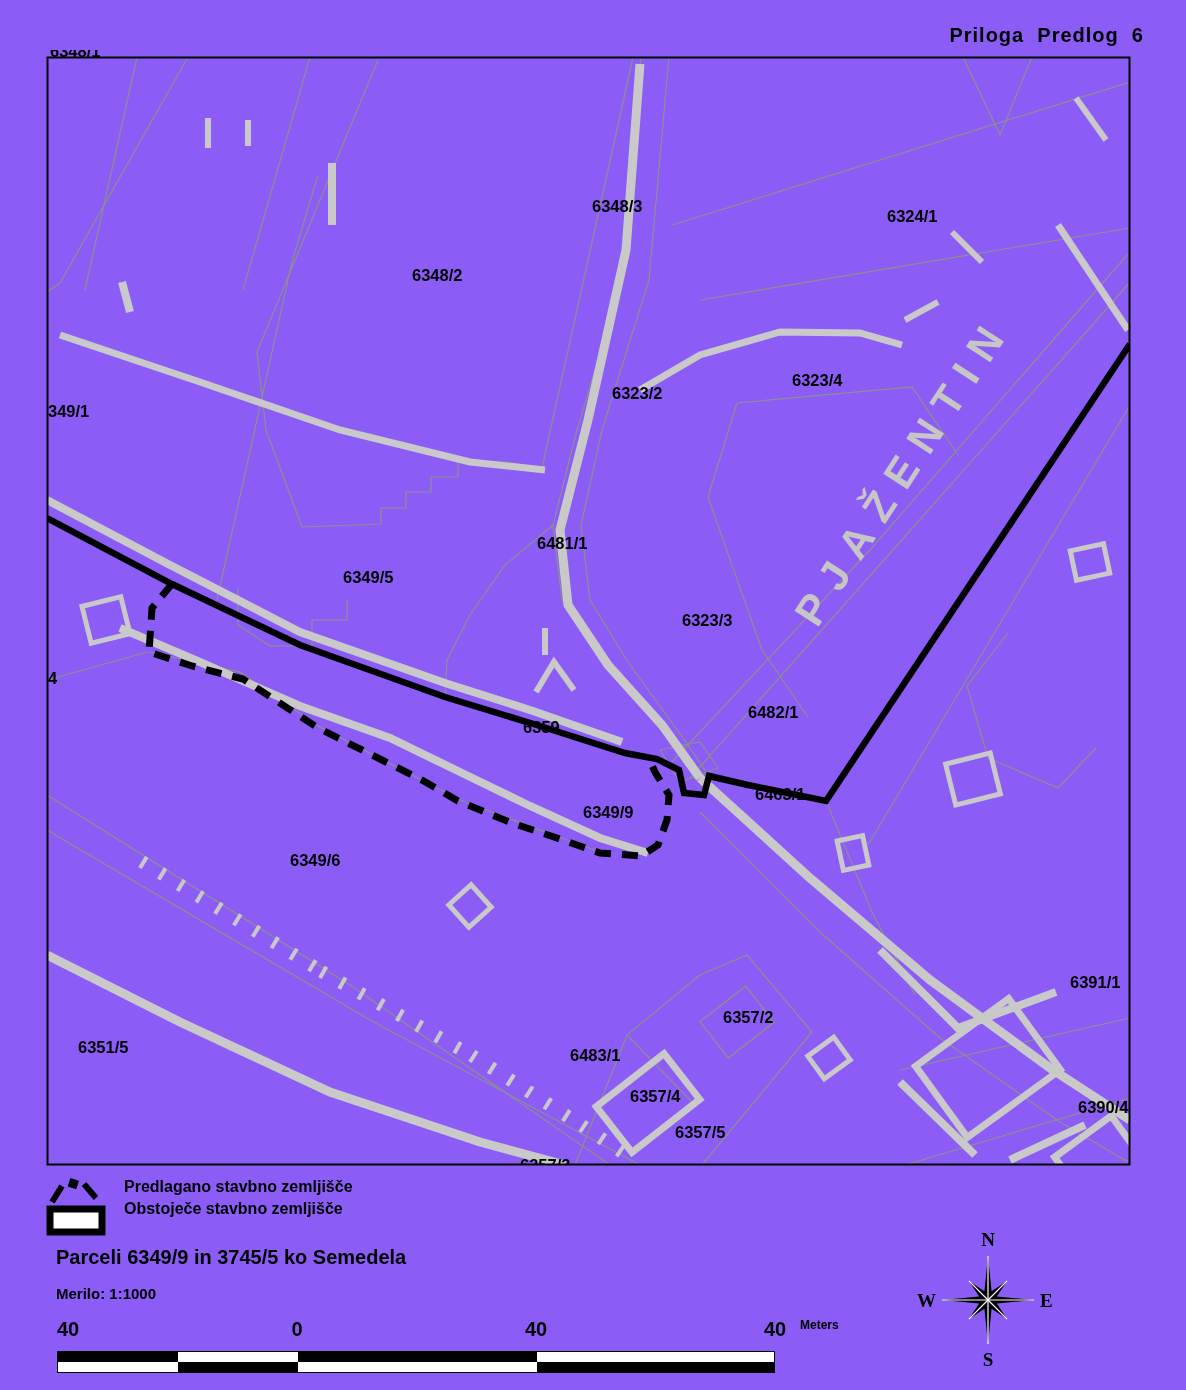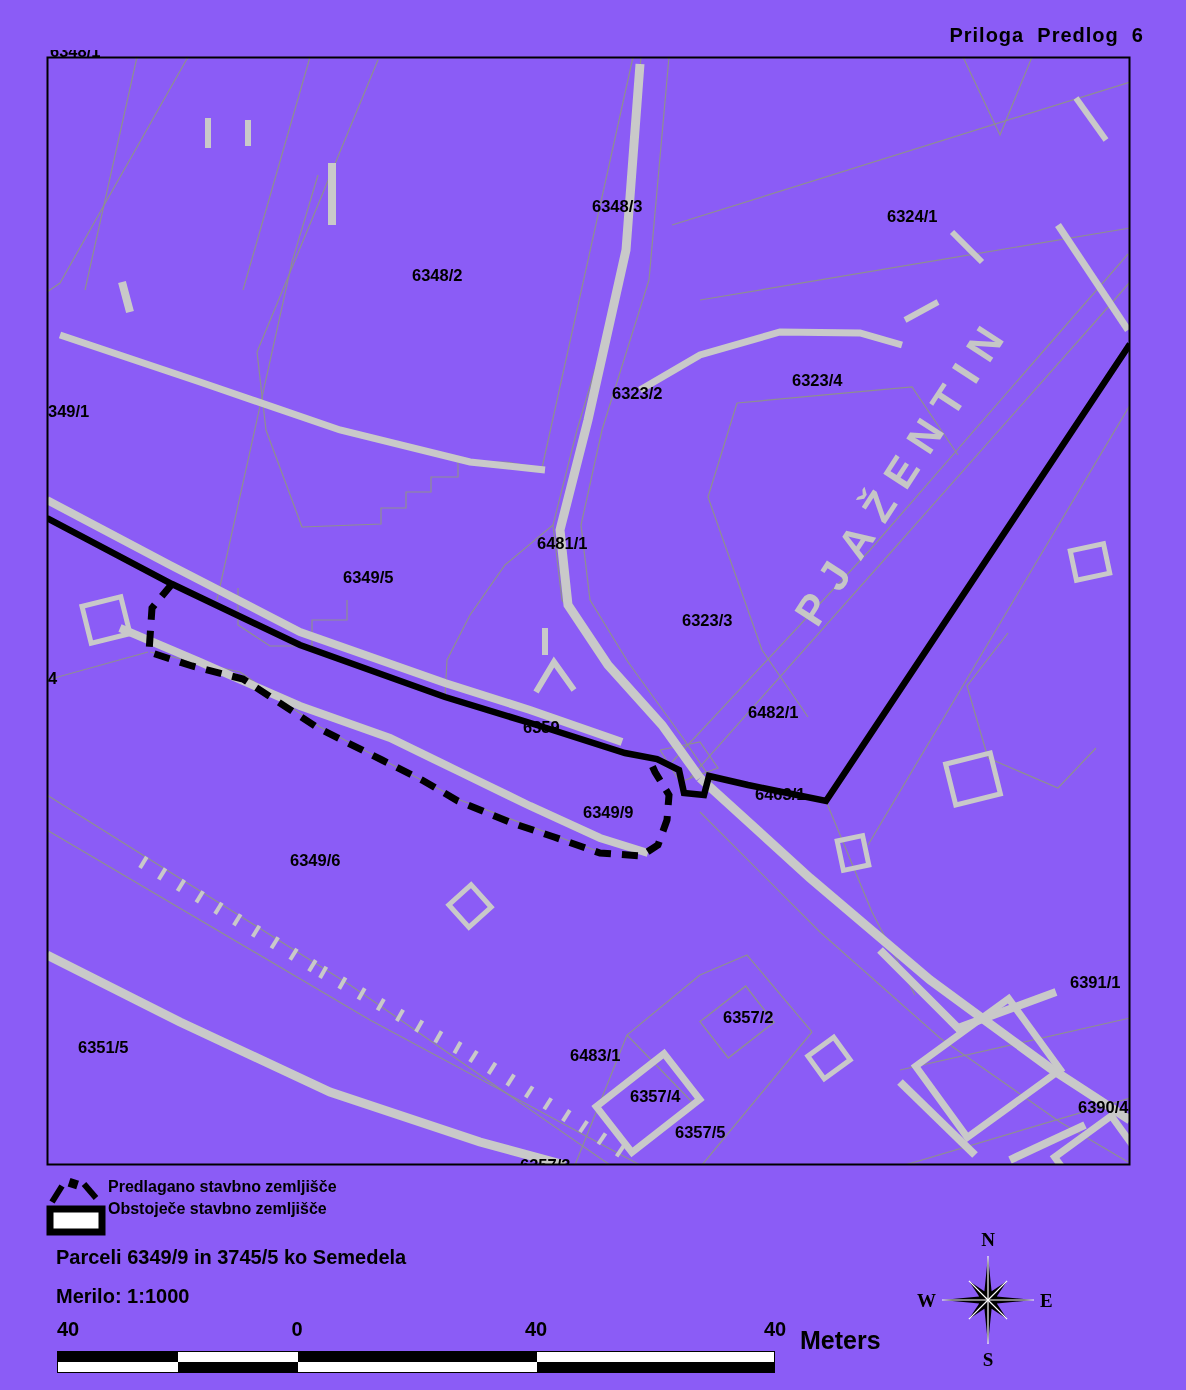--- a/index.html
+++ b/index.html
@@ -2,27 +2,27 @@
 <html><head>
 <meta charset="utf-8">
 <style>
   html,body{margin:0;padding:0;background:#fff;}
   .page{position:relative;width:1186px;height:1390px;background:#8b5cf6;overflow:hidden;
         font-family:"Liberation Sans",sans-serif;color:#000;}
   .header{position:absolute;top:24px;right:42px;font-size:20px;font-weight:700;
           letter-spacing:1px;white-space:pre;}
   #map-svg{position:absolute;left:46px;top:49px;}
   .legend{position:absolute;left:44px;top:1176px;display:flex;align-items:flex-start;}
-  .legend-text{margin-left:0;font-size:16px;font-weight:700;line-height:22px;}
+  .legend-text{margin-left:16px;font-size:16px;font-weight:700;line-height:22px;}
   .title-block{position:absolute;left:56px;top:1246px;}
   .map-title{font-size:20px;font-weight:700;}
-  .map-scale{font-size:20px;font-weight:700;margin-top:16px;}
+  .map-scale{font-size:15px;font-weight:700;margin-top:16px;}
   .scalebar{position:absolute;left:0;top:1318px;width:1071px;height:62px;}
   .sb-label{position:absolute;top:0;font-size:20px;font-weight:700;transform:translateX(-50%);}
-  .sb-unit{position:absolute;top:0;left:800px;font-size:25px;font-weight:700;margin-top:8px;}
+  .sb-unit{position:absolute;top:0;left:800px;font-size:12px;font-weight:700;}
   .sb-bar{position:absolute;left:57px;top:33px;width:718px;height:22px;border:1px solid #000;box-sizing:border-box;}
   .sb-seg{position:absolute;}
   #compass-svg{position:absolute;left:905px;top:1228px;}
   .compass-letter{font-family:"Liberation Serif",serif;font-size:19px;font-weight:700;}
 </style>
 </head>
 <body>
 
 <div class="page">
 

